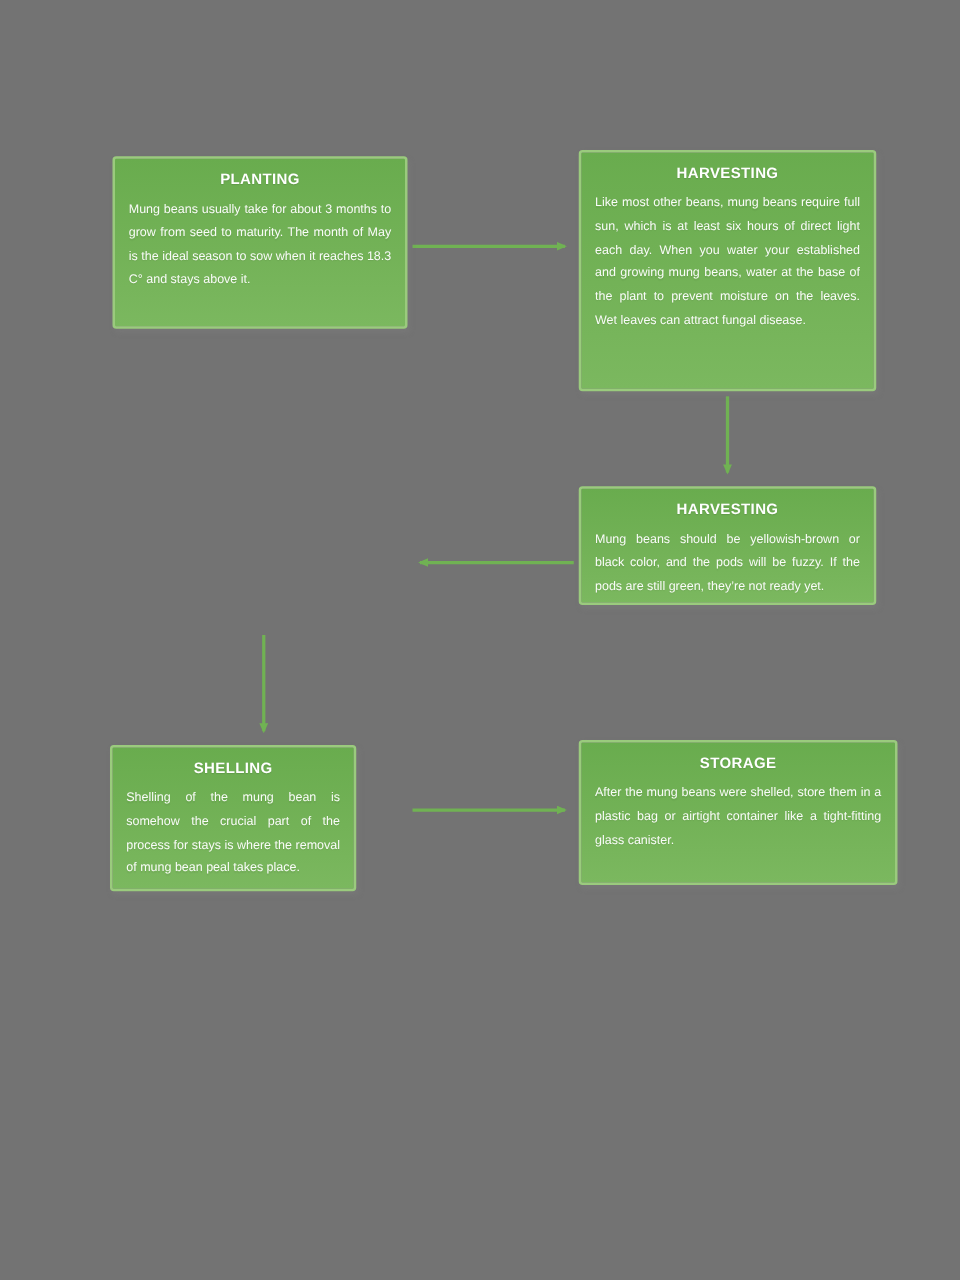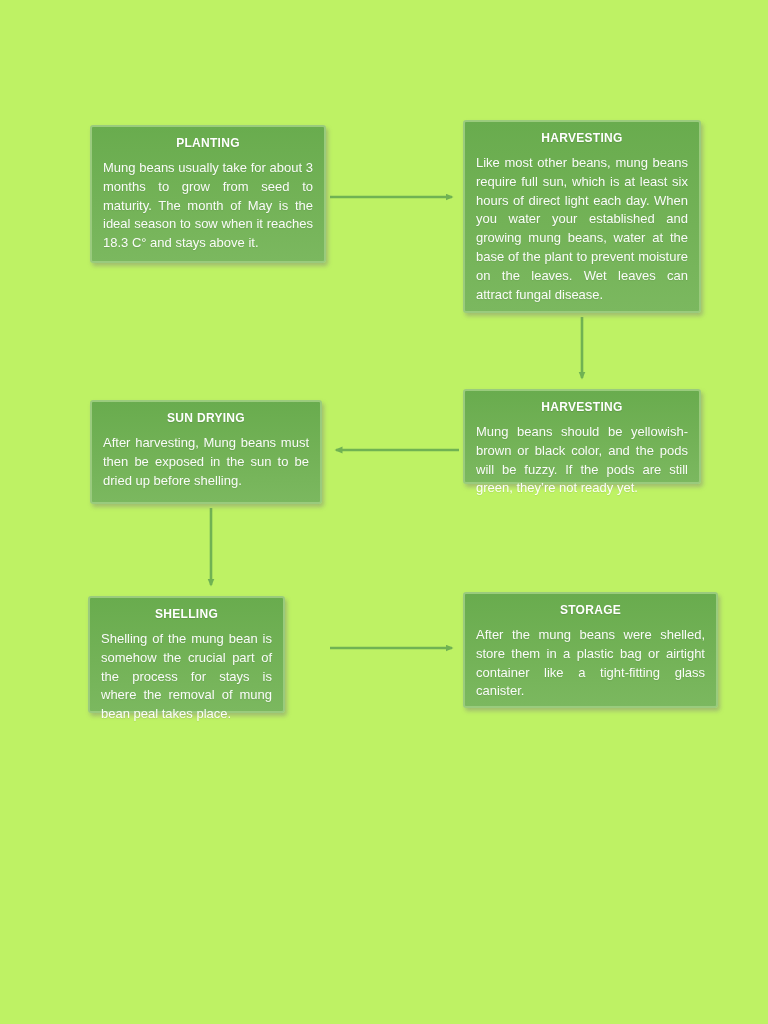--- a/index.html
+++ b/index.html
@@ -5,21 +5,21 @@
   html, body {
     margin: 0;
     padding: 0;
     background: #ffffff;
     font-family: "Liberation Sans", sans-serif;
   }
   .page {
     position: relative;
     width: 768px;
     height: 1024px;
-    background: #bef264;
+    background: #737373;
     overflow: hidden;
   }
   .arrow-layer {
     position: absolute;
     left: 0;
     top: 0;
     width: 768px;
     height: 1024px;
     pointer-events: none;
   }
@@ -36,21 +36,21 @@
   .node-title {
     text-align: center;
     font-weight: bold;
     font-size: 12px;
     letter-spacing: 0.3px;
     margin: 1px 0 9px 0;
     color: #ffffff;
     text-shadow: 0 1px 1px rgba(0,0,0,0.12);
   }
   .node-body {
-    font-size: 13px;
+    font-size: 10px;
     line-height: 18.8px;
     text-align: justify;
     color: rgba(255,255,255,0.96);
     text-shadow: 0 1px 1px rgba(0,0,0,0.08);
   }
   
   .node-planting    { left:  90px; top: 125px; width: 236px; height: 138px; }
   .node-maintenance { left: 463px; top: 120px; width: 238px; height: 193px; }
   .node-harvesting  { left: 463px; top: 389px; width: 238px; height: 95px; }
   .node-sun-drying  { left:  90px; top: 400px; width: 232px; height: 104px; }
@@ -83,24 +83,20 @@
   <div class="node node-maintenance">
     <div class="node-title">HARVESTING</div>
     <div class="node-body">Like most other beans, mung beans require full sun, which is at least six hours of direct light each day. When you water your established and growing mung beans, water at the base of the plant to prevent moisture on the leaves. Wet leaves can attract fungal disease.</div>
   </div>
 
   <div class="node node-harvesting">
     <div class="node-title">HARVESTING</div>
     <div class="node-body">Mung beans should be yellowish-brown or black color, and the pods will be fuzzy. If the pods are still green, they’re not ready yet.</div>
   </div>
 
-  <div class="node node-sun-drying">
-    <div class="node-title">SUN DRYING</div>
-    <div class="node-body">After harvesting, Mung beans must then be exposed in the sun to be dried up before shelling.</div>
-  </div>
 
   <div class="node node-shelling">
     <div class="node-title">SHELLING</div>
     <div class="node-body">Shelling of the mung bean is somehow the crucial part of the process for stays is where the removal of mung bean peal takes place.</div>
   </div>
 
   <div class="node node-storage">
     <div class="node-title">STORAGE</div>
     <div class="node-body">After the mung beans were shelled, store them in a plastic bag or airtight container like a tight-fitting glass canister.</div>
   </div>

